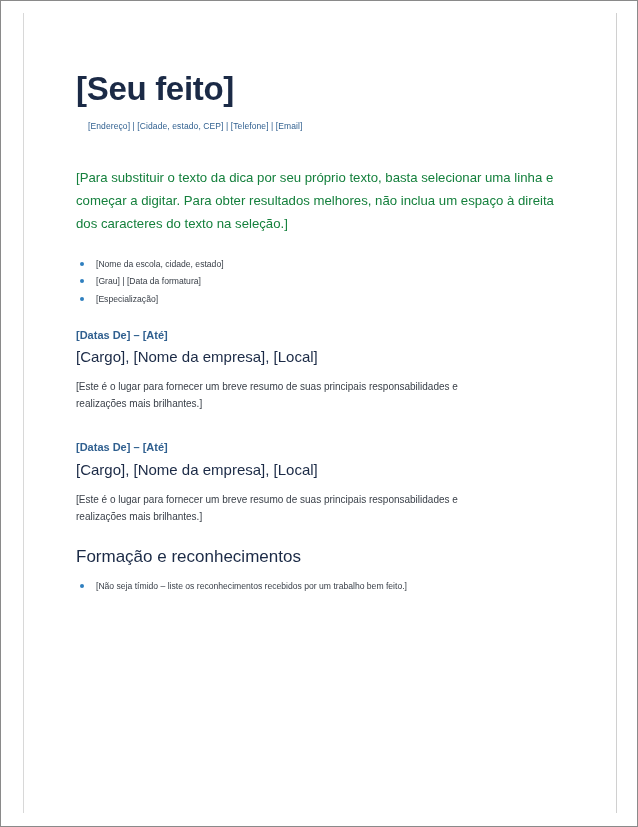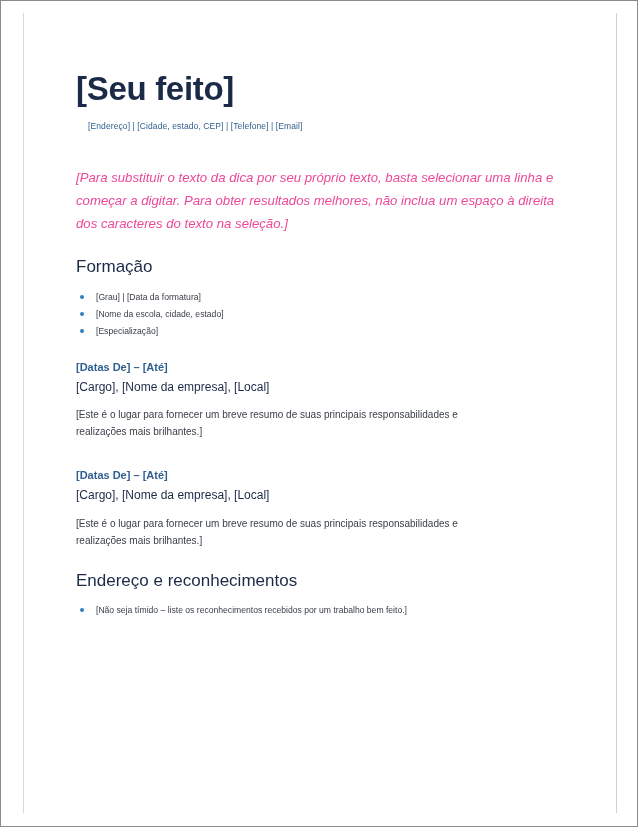--- a/index.html
+++ b/index.html
@@ -70,24 +70,23 @@
     margin: 0 0 12px 0;
     line-height: 1.2;
   }
   .section-block {
     margin-bottom: 22px;
   }
 
   
   .objective-text {
     font-size: 13.2px;
-    color: #ec4899;
+    color: #15803d;
     line-height: 1.72;
     margin: 0;
-    font-style: italic;
   }
 
   
   ul.bullet-list {
     list-style: none;
     margin: 0;
     padding: 0;
   }
   ul.bullet-list li {
     position: relative;
@@ -113,21 +112,21 @@
     margin-bottom: 16px;
   }
   .exp-dates {
     font-size: 11px;
     font-weight: bold;
     color: #2f5f8f;
     margin: 0 0 3px 0;
     line-height: 1.4;
   }
   .exp-role {
-    font-size: 12px;
+    font-size: 15px;
     color: #1b2a46;
     margin: 0 0 11px 0;
     line-height: 1.4;
   }
   .exp-desc {
     font-size: 10px;
     color: #3a4049;
     line-height: 1.7;
     margin: 0;
     max-width: 430px;
@@ -143,24 +142,23 @@
 
       <h1 class="name-heading">[Seu feito]</h1>
 
       <p class="contact-line">[Endereço] | [Cidade, estado, CEP] | [Telefone] | [Email]</p>
 
       <div class="section-block">
         <p class="objective-text">[Para substituir o texto da dica por seu próprio texto, basta selecionar uma linha e começar a digitar. Para obter resultados melhores, não inclua um espaço à direita dos caracteres do texto na seleção.]</p>
       </div>
 
       <div class="section-block">
-        <h2 class="section-heading">Formação</h2>
         <ul class="bullet-list">
+          <li>[Nome da escola, cidade, estado]</li>
           <li>[Grau] | [Data da formatura]</li>
-          <li>[Nome da escola, cidade, estado]</li>
           <li>[Especialização]</li>
         </ul>
       </div>
 
       <div class="section-block">
 
         <div class="exp-entry">
           <p class="exp-dates">[Datas De] – [Até]</p>
           <p class="exp-role">[Cargo], [Nome da empresa], [Local]</p>
           <p class="exp-desc">[Este é o lugar para fornecer um breve resumo de suas principais responsabilidades e realizações mais brilhantes.]</p>
@@ -169,21 +167,21 @@
         <div class="spacer-sm"></div>
 
         <div class="exp-entry">
           <p class="exp-dates">[Datas De] – [Até]</p>
           <p class="exp-role">[Cargo], [Nome da empresa], [Local]</p>
           <p class="exp-desc">[Este é o lugar para fornecer um breve resumo de suas principais responsabilidades e realizações mais brilhantes.]</p>
         </div>
       </div>
 
       <div class="section-block">
-        <h2 class="section-heading">Endereço e reconhecimentos</h2>
+        <h2 class="section-heading">Formação e reconhecimentos</h2>
         <ul class="bullet-list">
           <li>[Não seja tímido – liste os reconhecimentos recebidos por um trabalho bem feito.]</li>
         </ul>
       </div>
 
     </div>
   </div>
 </div>
 
 </body></html>

